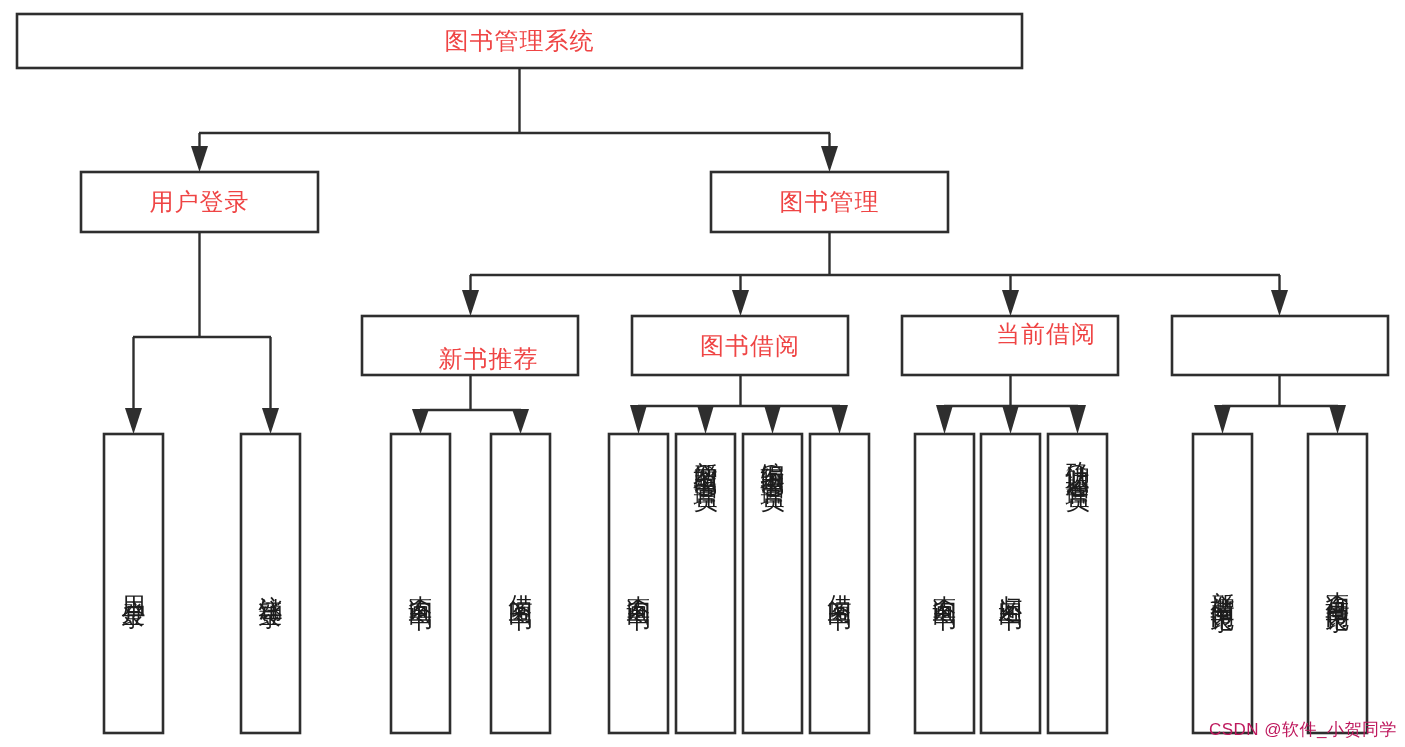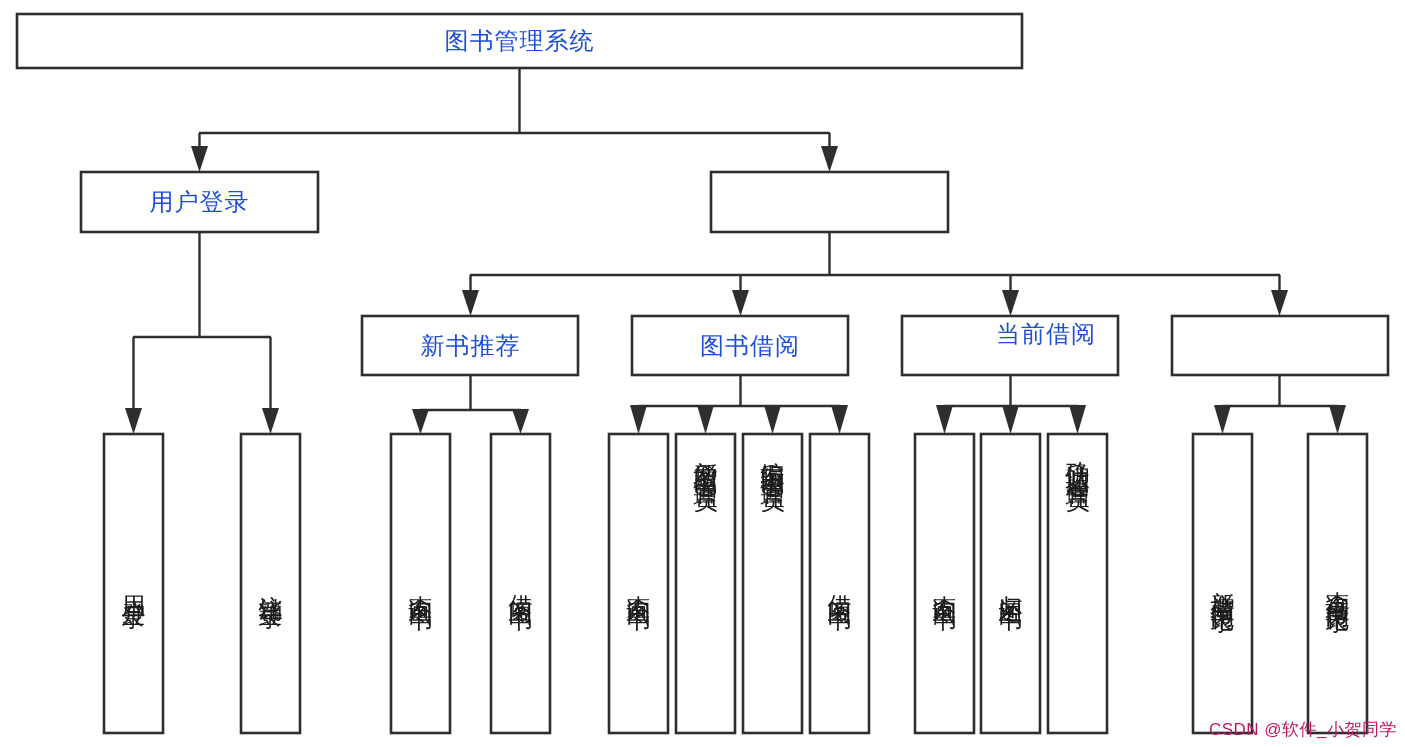--- a/index.html
+++ b/index.html
@@ -61,21 +61,21 @@
   .box-label-wrap {
     position: absolute;
     display: flex;
     align-items: center;
     justify-content: center;
     pointer-events: none;
   }
   .box-label-text {
     font-family: "Liberation Sans", "DejaVu Sans", sans-serif;
     font-size: 24px;
-    color: #1d4ed8;
+    color: #ef4444;
     letter-spacing: 1px;
     white-space: nowrap;
   }
   .watermark {
     position: absolute;
     right: 8px;
     bottom: 6px;
     font-family: "Liberation Sans", "DejaVu Sans", sans-serif;
     font-size: 17px;
     color: #be185d;
@@ -197,22 +197,25 @@
   </svg>
 
   <div class="box-label-wrap" style="left:17px; top:14px; width:1005px; height:54px;">
     <span class="box-label-text">图书管理系统</span>
   </div>
 
   <div class="box-label-wrap" style="left:81px; top:172px; width:237px; height:60px;">
     <span class="box-label-text">用户登录</span>
   </div>
 
-
-  <div class="box-label-wrap" style="left:344px; top:316px; width:253px; height:59px;">
+  <div class="box-label-wrap" style="left:711px; top:172px; width:237px; height:60px;">
+    <span class="box-label-text">图书管理</span>
+  </div>
+
+  <div class="box-label-wrap" style="left:362px; top:316px; width:253px; height:59px;align-items:flex-end;">
     <span class="box-label-text">新书推荐</span>
   </div>
 
   <div class="box-label-wrap" style="left:632px; top:316px; width:236px; height:59px;">
     <span class="box-label-text">图书借阅</span>
   </div>
 
   <div class="box-label-wrap" style="left:902px; top:304px; width:216px; height:59px;padding-left:36px;">
     <span class="box-label-text">当前借阅</span>
   </div>

